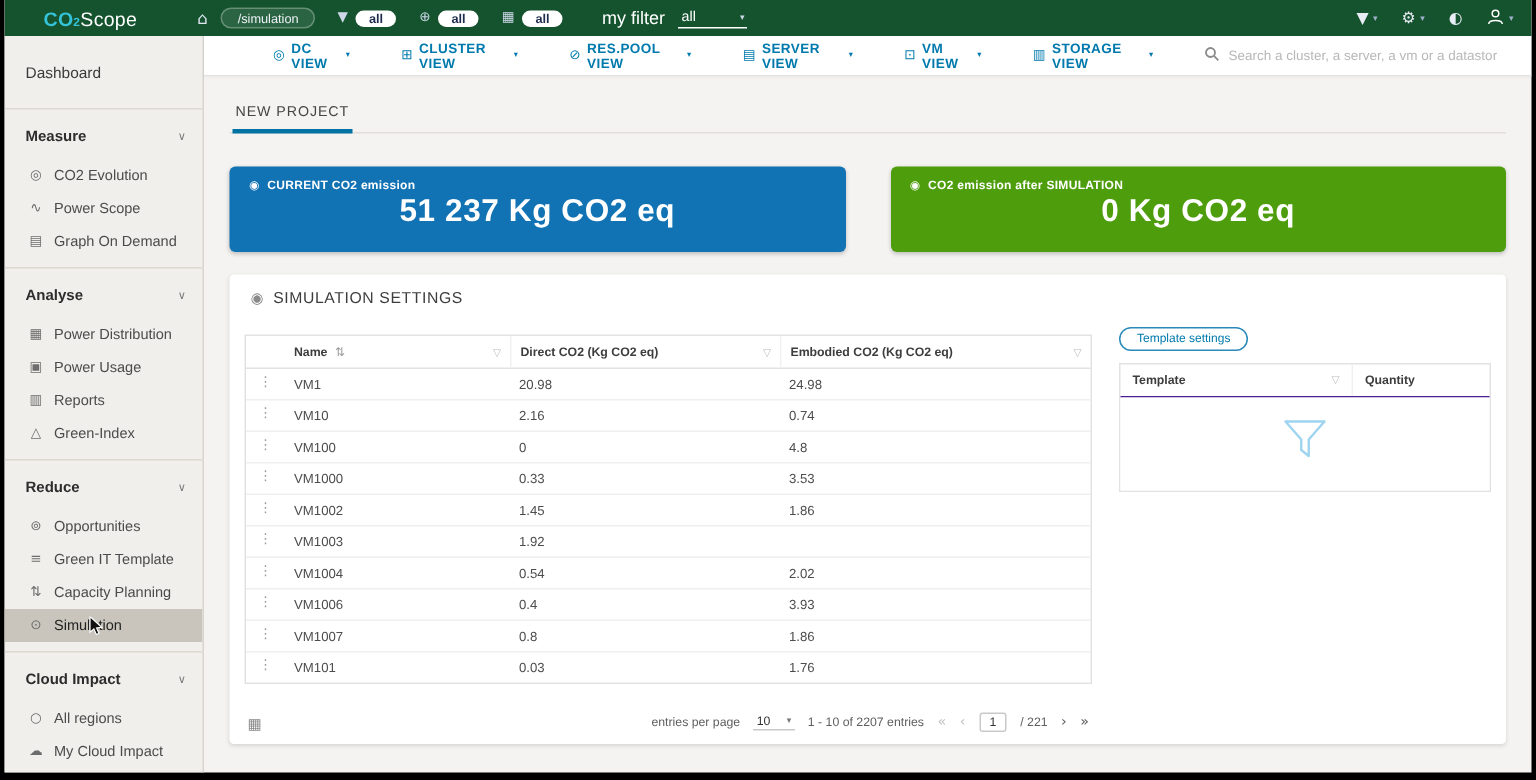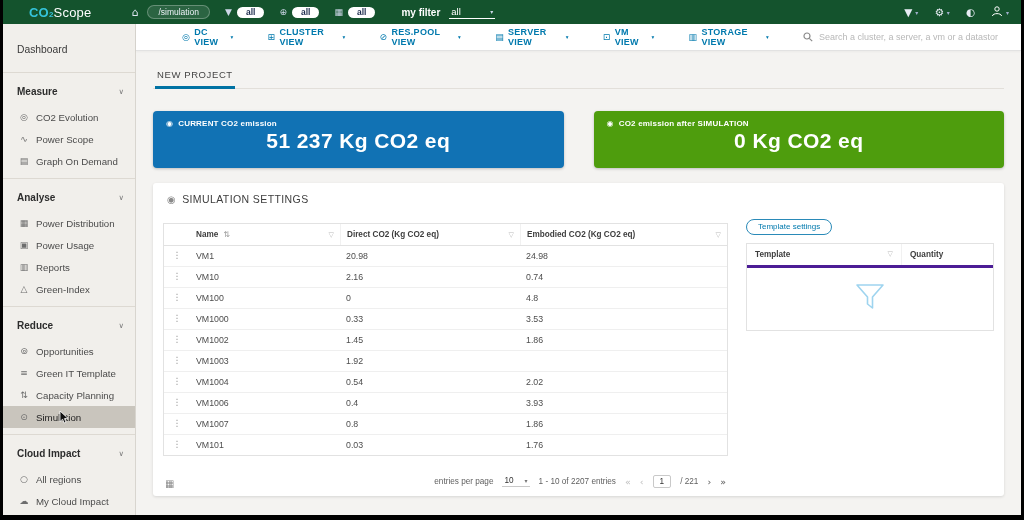--- a/index.html
+++ b/index.html
@@ -15,35 +15,35 @@
   .logo-co2{color:#35c3da;font-weight:bold}
   .logo sub{color:#35c3da;font-size:8px;font-weight:bold}
   .logo-scope{color:#fff;font-weight:400}
   .tb-home{margin-left:40px;font-size:11px;color:#dfe6f2}
   .bc-pill{margin-left:9px;background:rgba(255,255,255,.10);border:1px solid rgba(255,255,255,.28);
     border-radius:9px;padding:1px 10px;font-size:8.5px;color:#eef2f8}
   #topbar-pills{display:flex;align-items:center}
   .tb-group{display:flex;align-items:center;margin-left:15px;gap:5px}
   .tb-ic{font-size:9px;color:#cdd7e8}
   .tb-pill{background:#fff;color:#1d2c4e;border-radius:8px;padding:.5px 9px;font-size:8.5px;font-weight:bold}
-  .myf-label{margin-left:26px;font-size:10px;font-weight:bold}
+  .myf-label{margin-left:26px;font-size:12px;font-weight:normal}
   .myf-select{margin-left:9px;display:flex;align-items:center;justify-content:space-between;
     min-width:46px;border-bottom:1px solid #fff;padding:0 2px 1px;font-size:9.5px;cursor:default}
   .myf-select .crt{font-size:6px;margin-left:10px;color:#cdd7e8}
   .tb-right{margin-left:auto;margin-right:12px;display:flex;align-items:center;gap:16px}
   .tbr-group{display:flex;align-items:center;gap:3px}
   .tbr-group .ic{font-size:10.5px;color:#e8edf5}
   .tbr-group .crt{font-size:6px;color:#9fb0cc}
 
   
   .body-row{flex:1;display:flex;min-height:0}
   .sidebar{flex:0 0 133px;width:133px;background:#f1efeb;border-right:1px solid #d8d5cf;overflow:hidden}
   .sb-item-dashboard{padding:20px 14px 17px;color:#3a3a3a;font-size:10.3px;cursor:default}
   .sb-divider{border-top:1px solid #ddd9d2}
-  .sb-section-header{display:flex;justify-content:space-between;align-items:center;
+  .sb-section-header{display:flex;justify-content:space-between;align-items:flex-start;
     padding:13px 11px 9px 14px;color:#2d2d2d;font-weight:600;font-size:10px}
   .sb-chevron{color:#7a7a7a;font-size:7.5px;font-weight:400}
   .sb-item{display:flex;align-items:center;gap:7px;padding:5.5px 6px 5.5px 16px;color:#4b4b4b;
     font-size:9.7px;cursor:default;position:relative}
   .sb-item .sic{color:#6d6d6d;font-size:9px;width:10px;text-align:center}
   .sb-item.selected{background:#c9c5bd;color:#222}
   .sb-gap{height:6px}
   .cursor-pointer{position:absolute;left:56px;top:5px;pointer-events:none}
 
   .right-col{flex:1;display:flex;flex-direction:column;min-width:0}
@@ -99,21 +99,21 @@
     font-size:8.2px;color:#5f5f5f;padding-right:2px}
   .epp-select{display:flex;align-items:center;border-bottom:1px solid #c9c9c9;padding:0 2px 1px;gap:11px;color:#333}
   .epp-select .crt{font-size:6px;color:#777}
   .page-box{border:1px solid #c9c9c9;border-radius:2px;padding:1px 6px;background:#fff;color:#333}
   .pg-ic{color:#bdbdbd;font-size:9.5px;cursor:default}
   .pg-ic.active{color:#555}
   .panel-grid-ic{position:absolute;left:12px;bottom:7px;color:#8a8a8a;font-size:10px}
 
   .tpl-col{flex:1;margin-left:18px;min-width:0}
   .tpl-table{margin-top:8px;border:1px solid #e2e2e2}
-  .tpl-head{display:grid;grid-template-columns:1fr 92px;border-bottom:3px solid #4c1d95}
+  .tpl-head{display:grid;grid-template-columns:1fr 92px;border-bottom:1px solid #4c1d95}
   .tpl-hcell{display:flex;align-items:center;font-size:8.2px;font-weight:bold;color:#3d3d3d;padding:6px 8px}
   .tpl-hcell.qty{border-left:1px solid #f1f1f1}
   .tpl-body{height:62px;display:flex;align-items:center;justify-content:center;background:#fff}
 </style>
 </head>
 <body>
 
 <div class="screen">
 
   <header class="topbar">

